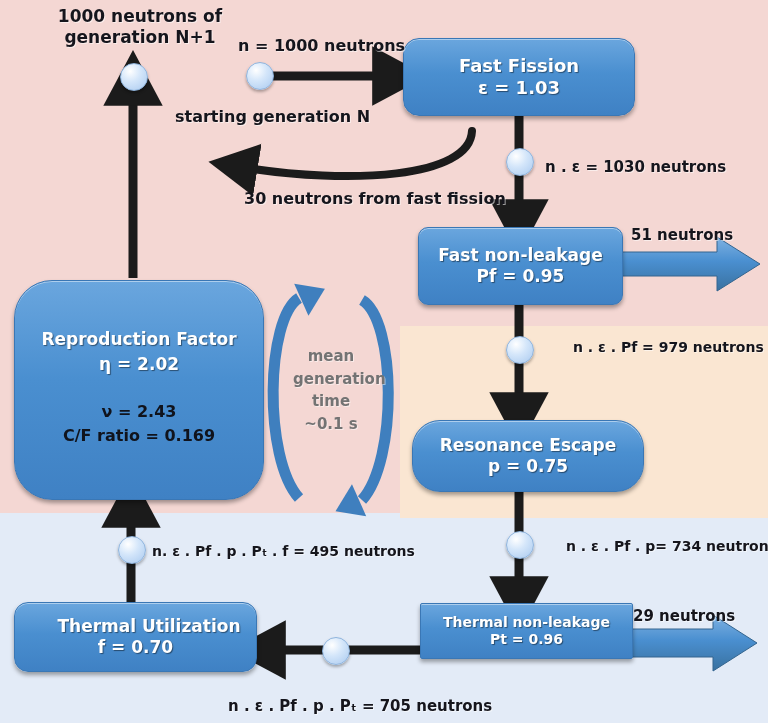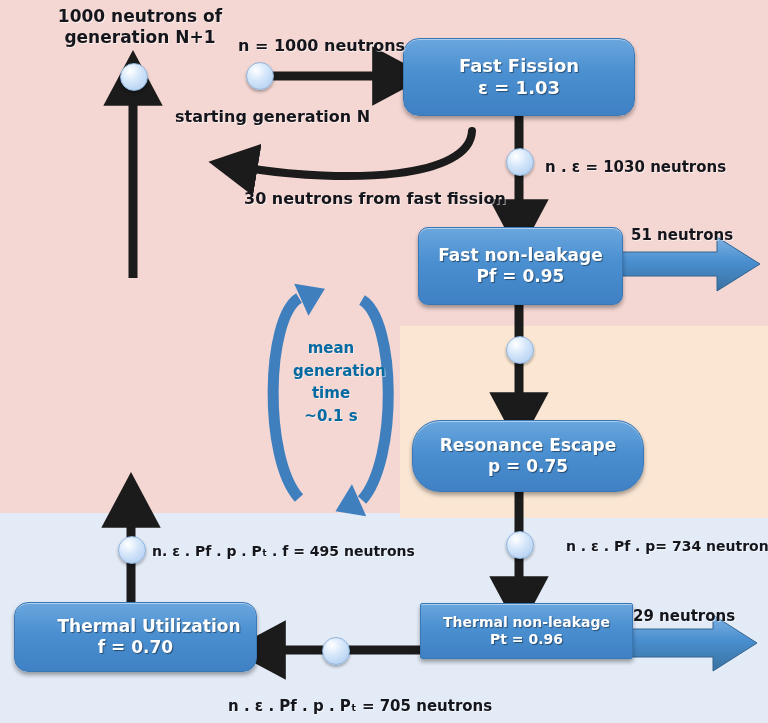--- a/index.html
+++ b/index.html
@@ -80,22 +80,22 @@
   #lbl-30n{left:244px;top:189px;font-size:16px;}
   #lbl-ne1030{left:545px;top:158px;font-size:15px;}
   #lbl-51n{left:631px;top:226px;font-size:15px;}
   #lbl-nepf979{left:573px;top:339px;font-size:14px;}
   #lbl-nepfp734{left:566px;top:538px;font-size:14px;}
   #lbl-29n{left:633px;top:607px;font-size:15px;}
   #lbl-nepfppt705{left:228px;top:697px;font-size:15px;}
   #lbl-495{left:152px;top:543px;font-size:14px;}
 
   #lbl-mgt{
-    position:absolute;left:293px;top:337px;width:76px;
-    text-align:center;color:#0369a1;font-weight:bold;font-size:15px;
+    position:absolute;left:293px;top:345px;width:76px;
+    text-align:center;color:#737373;font-weight:bold;font-size:15px;
     line-height:1.5;text-shadow:1px 1px 0 rgba(255,255,255,.5);
   }
 
   
   .node{
     position:absolute;width:26px;height:26px;border-radius:50%;
     background:radial-gradient(circle at 35% 28%, #ffffff 0%, #d4e6fa 42%, #a9c9ef 100%);
     border:1px solid #8fb4dd;
     box-shadow:0 2px 3px rgba(0,0,0,.3);
   }
@@ -196,35 +196,42 @@
   <div class="pbox" id="box-thermal-nonleak">
     <div class="l1">Thermal non-leakage</div>
     <div class="l2">Pt = 0.96</div>
   </div>
 
   <div class="pbox" id="box-thermal-util">
     <div class="l1">Thermal Utilization</div>
     <div class="l2">f = 0.70</div>
   </div>
 
+  <div class="pbox" id="box-reproduction">
+    <div class="r1">Reproduction  Factor</div>
+    <div class="r2">η = 2.02</div>
+    <div class="r3">ν = 2.43</div>
+    <div class="r4">C/F ratio = 0.169</div>
+  </div>
 
   <div class="node" id="node-start"></div>
   <div class="node" id="node-out"></div>
   <div class="node" id="node-ne"></div>
   <div class="node" id="node-nepf"></div>
   <div class="node" id="node-nepfp"></div>
   <div class="node" id="node-pt"></div>
   <div class="node" id="node-f"></div>
 
   <div class="lbl" id="lbl-gen-next">1000 neutrons of generation N+1</div>
   <div class="lbl" id="lbl-n1000">n = 1000 neutrons</div>
   <div class="lbl" id="lbl-start-gen">starting generation N</div>
   <div class="lbl" id="lbl-30n">30 neutrons from fast fission</div>
   <div class="lbl" id="lbl-ne1030">n . ε = 1030 neutrons</div>
   <div class="lbl" id="lbl-51n">51 neutrons</div>
+  <div class="lbl" id="lbl-nepf979">n . ε . Pf = 979 neutrons</div>
   <div class="lbl" id="lbl-nepfp734">n . ε . Pf . p= 734 neutrons</div>
   <div class="lbl" id="lbl-29n">29 neutrons</div>
   <div class="lbl" id="lbl-nepfppt705">n . ε . Pf . p . Pₜ = 705 neutrons</div>
   <div class="lbl" id="lbl-495">n. ε . Pf . p . Pₜ . f = 495 neutrons</div>
 
   <div id="lbl-mgt">
     <div>mean</div>
     <div>generation</div>
     <div>time</div>
     <div>~0.1 s</div>

